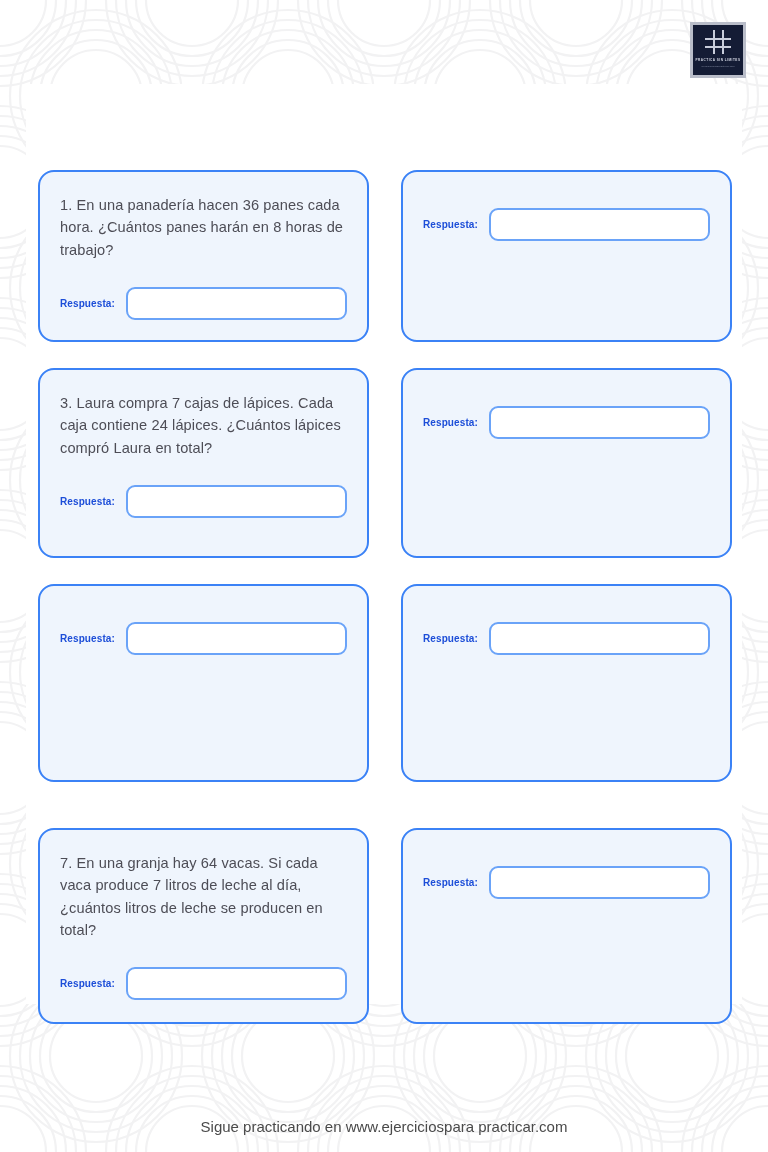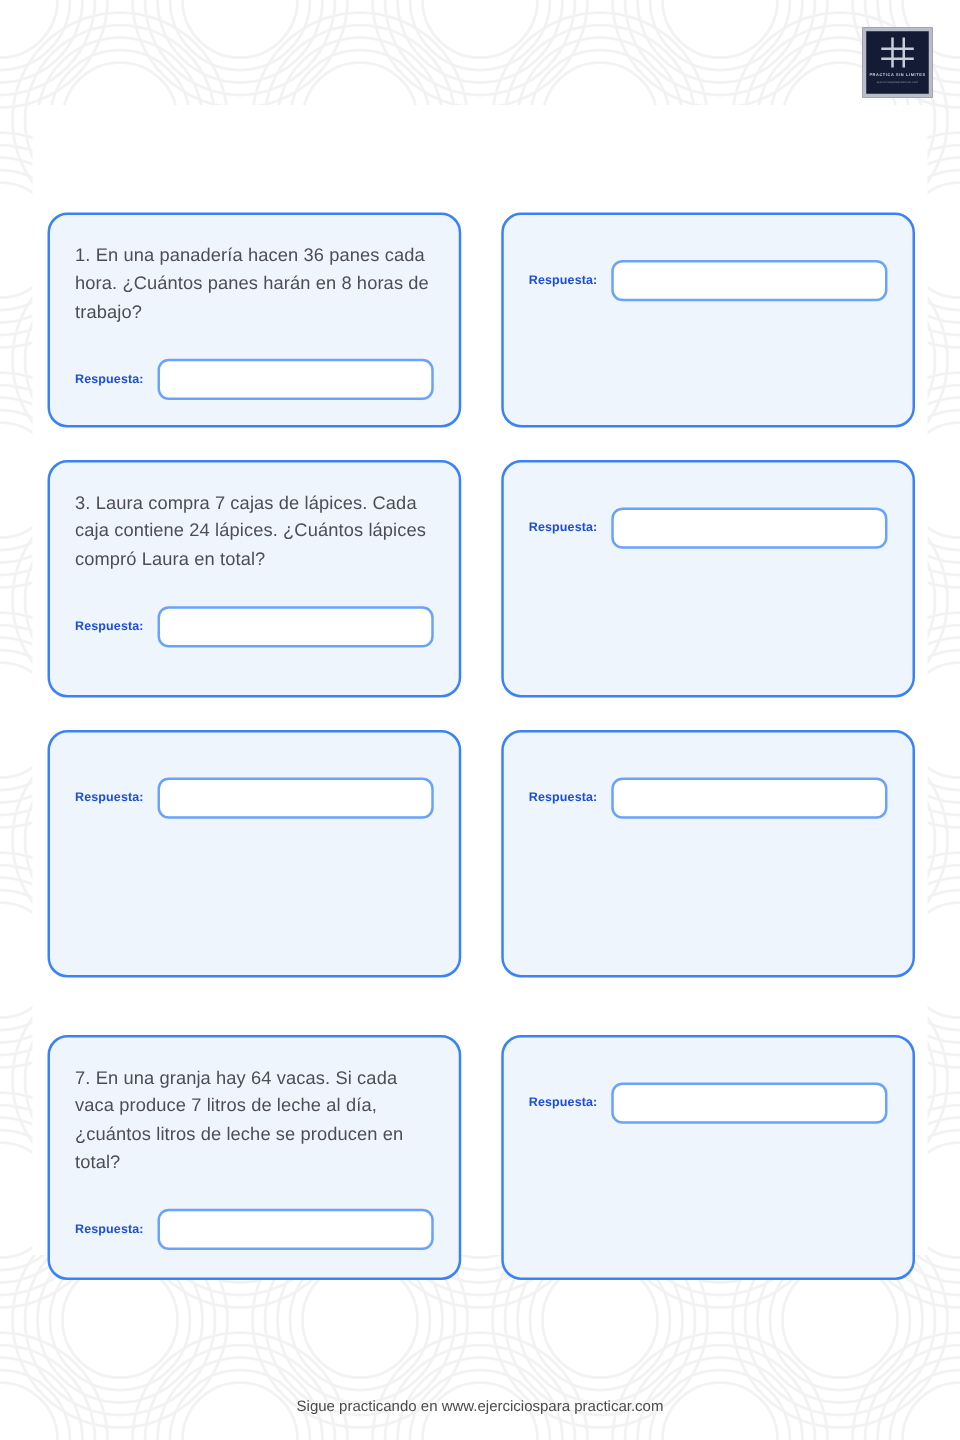--- a/index.html
+++ b/index.html
@@ -147,21 +147,21 @@
   .card-row-3 .answer-row { margin-top: 14px; }
   .card-row-4 .answer-row { margin-top: 14px; }
 
   
   #footer {
     position: absolute;
     left: 0;
     top: 1118px;
     width: 768px;
     text-align: center;
-    font-size: 12px;
+    font-size: 15px;
     color: #4a4a4a;
     z-index: 4;
   }
 </style>
 </head>
 <body>
 
 <svg id="bg-pattern" width="768" height="1152" viewBox="0 0 768 1152" xmlns="http://www.w3.org/2000/svg" aria-hidden="true">
   <defs>
     <pattern id="circles" x="0" y="0" width="192" height="192" patternUnits="userSpaceOnUse">

